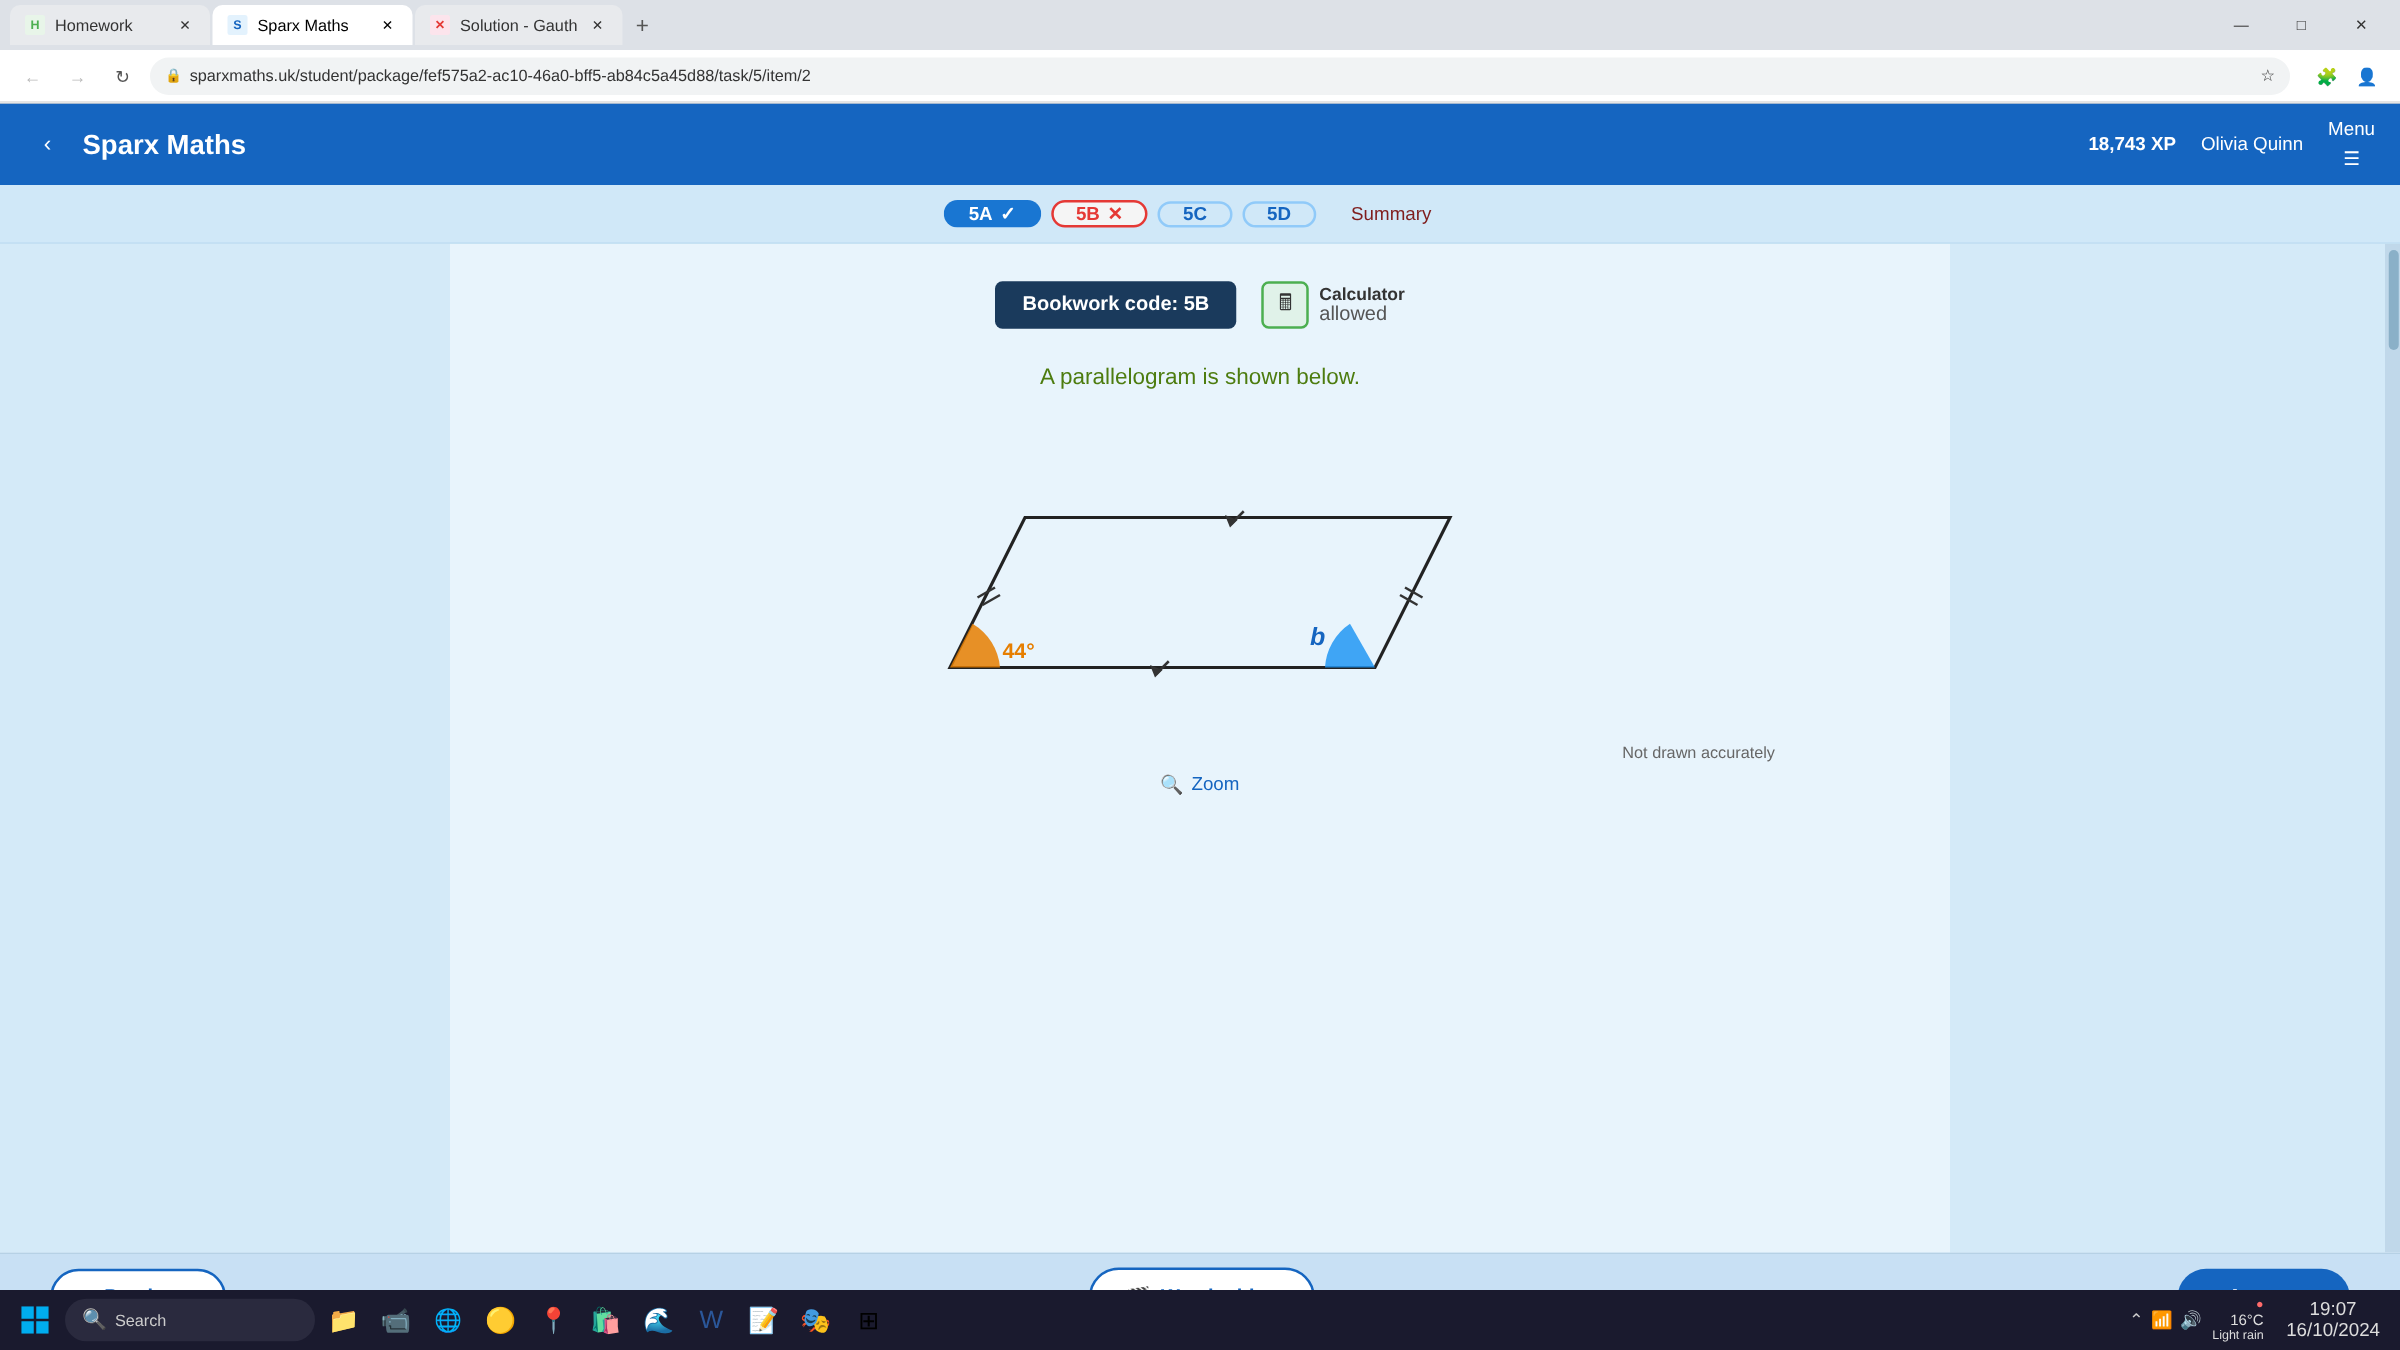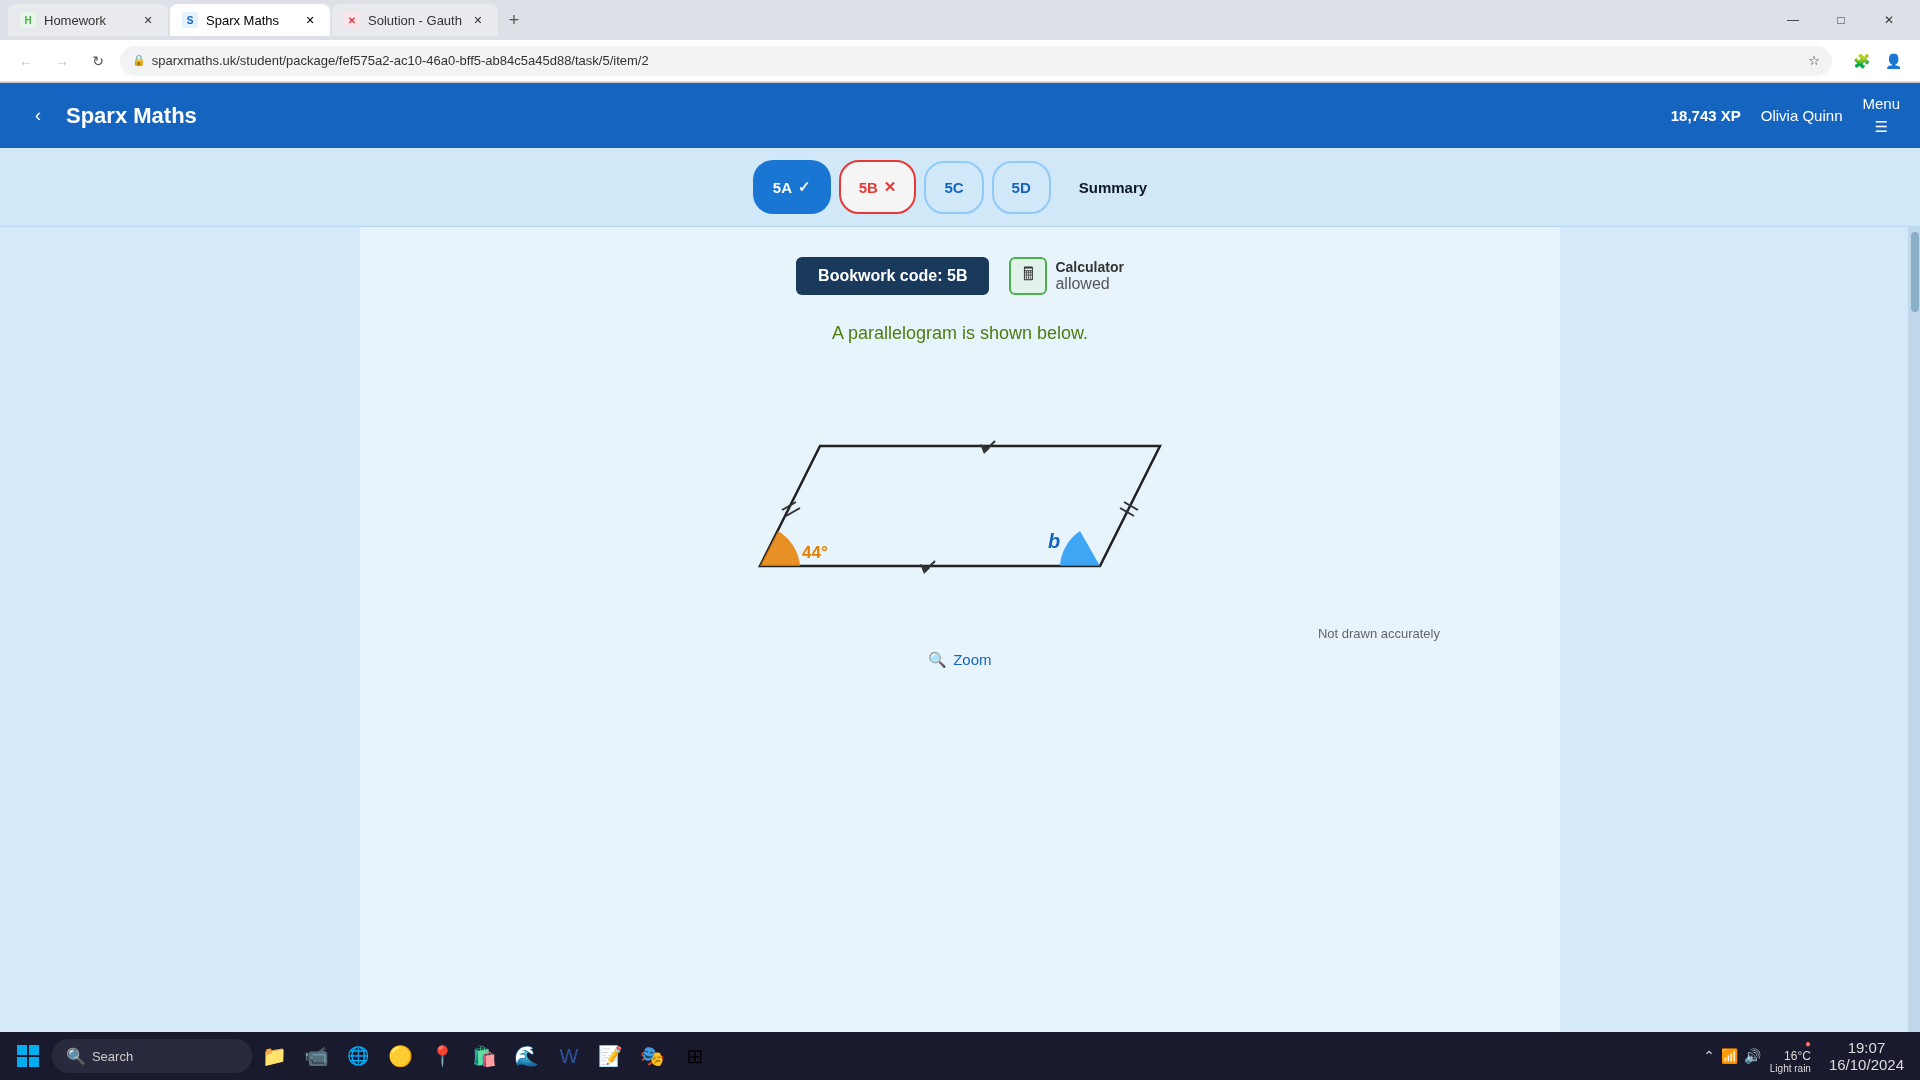--- a/index.html
+++ b/index.html
@@ -178,21 +178,21 @@
       align-items: center;
       gap: 8px;
       background: #d0e8f8;
       padding: 12px 0;
       border-bottom: 1px solid #b8d8f0;
     }
     .task-tab {
       display: flex;
       align-items: center;
       gap: 6px;
-      padding: 16px 18px;
+      padding: 0 18px;
       border-radius: 20px;
       font-size: 15px;
       font-weight: 600;
       cursor: pointer;
       border: 2px solid transparent;
     }
     .task-tab.completed {
       background: #1976d2;
       color: white;
     }
@@ -201,40 +201,40 @@
       color: #e53935;
       border: 2px solid #e53935;
     }
     .task-tab.normal {
       background: transparent;
       color: #1565c0;
       border: 2px solid #90caf9;
     }
     .task-tab.summary {
       background: transparent;
-      color: #0f172a;
-      font-weight: 700;
+      color: #7f1d1d;
+      font-weight: 400;
     }
 
     
     .main-content {
       width: 1920px;
       height: calc(1080px - 82px - 65px - 56px - 70px);
       background: #d4eaf8;
       display: flex;
       justify-content: center;
       padding: 0;
       overflow: hidden;
       position: relative;
     }
     .content-card {
       width: 1200px;
       background: #e8f4fc;
       border-radius: 0;
-      padding: 30px 60px;
+      padding: 30px 80px;
       position: relative;
       overflow-y: auto;
       height: 100%;
     }
     .bookwork-bar {
       display: flex;
       align-items: center;
       justify-content: center;
       gap: 20px;
       margin-bottom: 24px;

